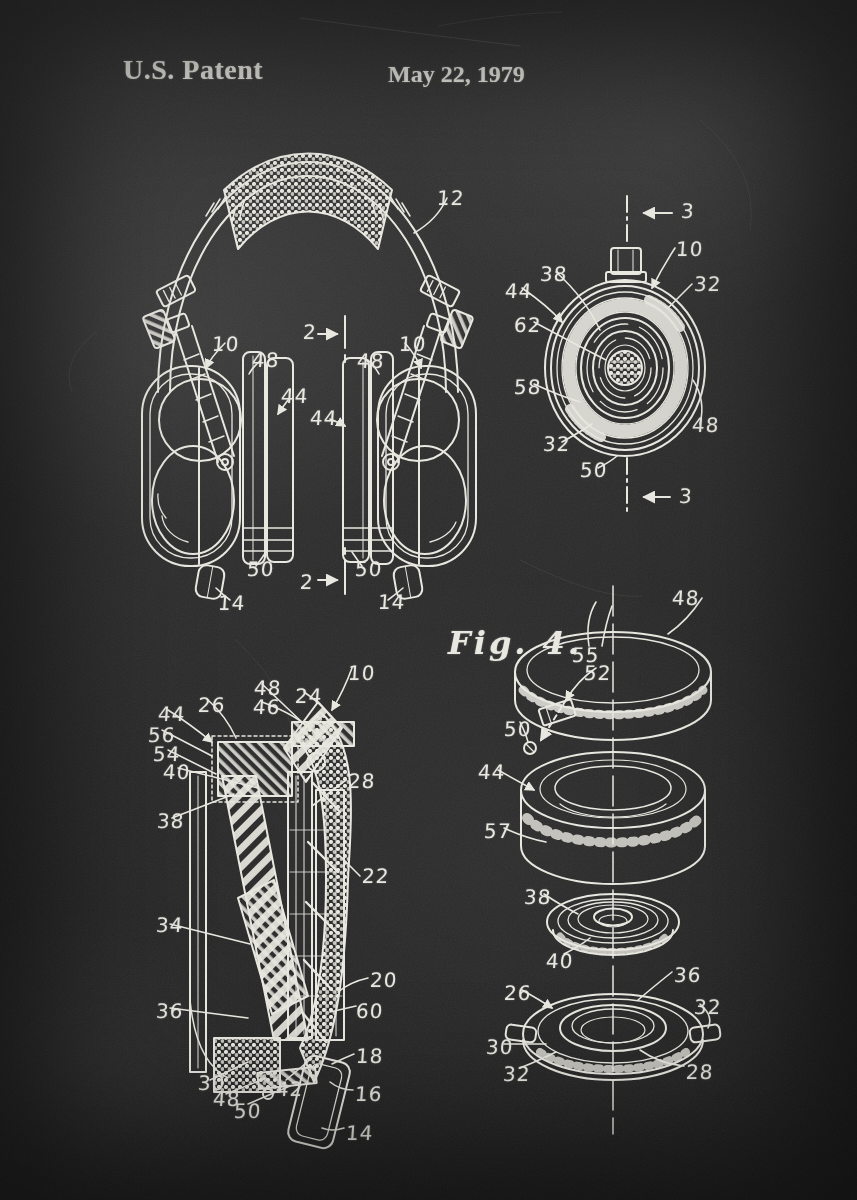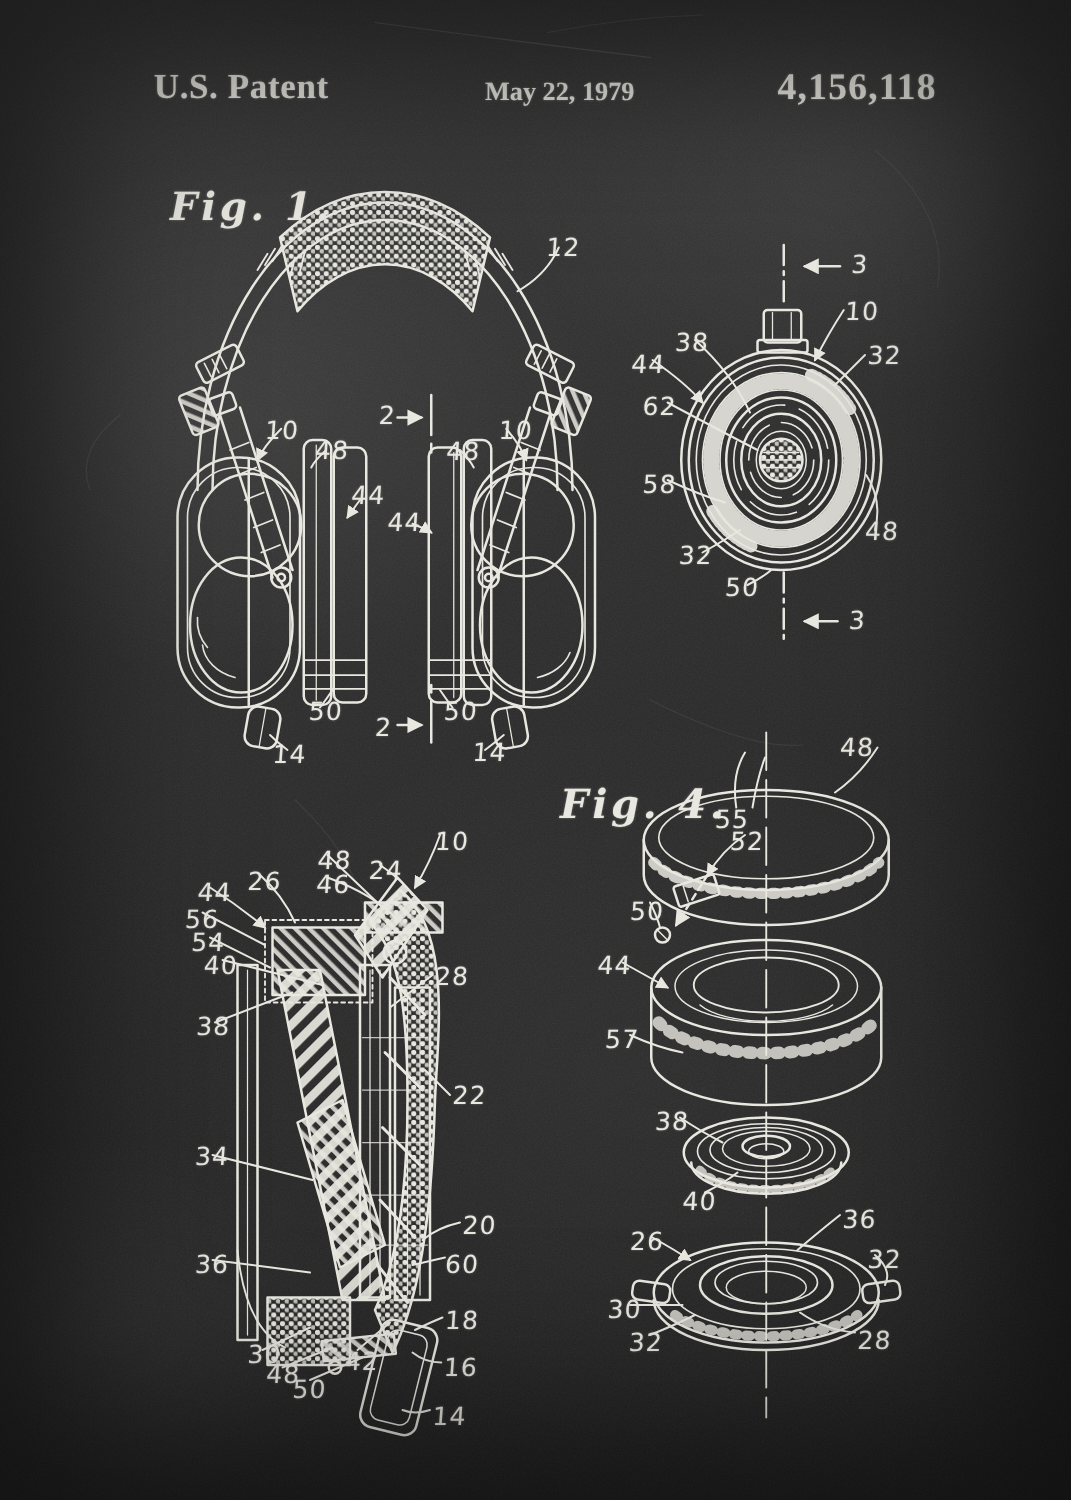--- a/index.html
+++ b/index.html
@@ -15,21 +15,21 @@
   }
   .poster::after{
     content:"";position:absolute;inset:0;pointer-events:none;
     box-shadow:inset 0 0 140px 50px rgba(0,0,0,.55);
   }
   .ink{color:#e8e7e0;}
   svg.art{position:absolute;left:0;top:0;}
   svg.art *{vector-effect:non-scaling-stroke;}
   .lbl{position:absolute;white-space:nowrap;text-shadow:0 0 2px rgba(255,255,255,.35);}
   .hdr-left{left:123px;top:54px;font-family:"Liberation Serif",serif;font-weight:700;font-size:28px;letter-spacing:.5px;}
-  .hdr-center{left:388px;top:61px;font-family:"Liberation Serif",serif;font-weight:700;font-size:21px;}
+  .hdr-center{left:388px;top:61px;font-family:"Liberation Serif",serif;font-weight:700;font-size:24px;}
   .hdr-right{left:622px;top:53px;font-family:"Liberation Serif",serif;font-weight:700;font-size:30px;letter-spacing:1px;}
   .figlbl{font-family:"DejaVu Serif",serif;font-style:italic;font-weight:600;letter-spacing:3px;}
   .fig1lbl{left:136px;top:148px;font-size:31px;}
   .fig2lbl{left:511px;top:219px;font-size:29px;}
   .fig3lbl{left:152px;top:664px;font-size:31px;}
   .fig4lbl{left:448px;top:624px;font-size:32px;}
   .ref{position:absolute;font-family:"DejaVu Sans",sans-serif;font-size:20px;letter-spacing:1px;
        color:#e8e7e0;text-shadow:0 0 2px rgba(255,255,255,.3);transform:skewX(-4deg);}
 </style>
 </head>
@@ -373,23 +373,21 @@
         <path d="M700 1004 Q714 1016 708 1028"></path>
         <path d="M504 1044 L546 1044"></path>
         <path d="M520 1068 Q540 1060 556 1052"></path>
         <path d="M684 1066 Q660 1064 640 1050"></path>
       </g>
     </g>
   </svg>
 
   <span class="lbl ink hdr-left">U.S. Patent</span>
   <span class="lbl ink hdr-center">May 22, 1979</span>
-  <span class="lbl ink hdr-right">4,156,118</span>
-
-  <span class="lbl ink figlbl fig1lbl">Fig. 1.</span>
+
   <span class="lbl ink figlbl fig4lbl">Fig. 4.</span>
 
   <div class="ref-layer">
       <span class="ref" style="left: 437px; top: 186px;">12</span>
       <span class="ref" style="left: 303px; top: 320px;">2</span>
       <span class="ref" style="left: 300px; top: 570px;">2</span>
       <span class="ref" style="left: 212px; top: 332px;">10</span>
       <span class="ref" style="left: 252px; top: 348px;">48</span>
       <span class="ref" style="left: 281px; top: 384px;">44</span>
       <span class="ref" style="left: 247px; top: 557px;">50</span>

